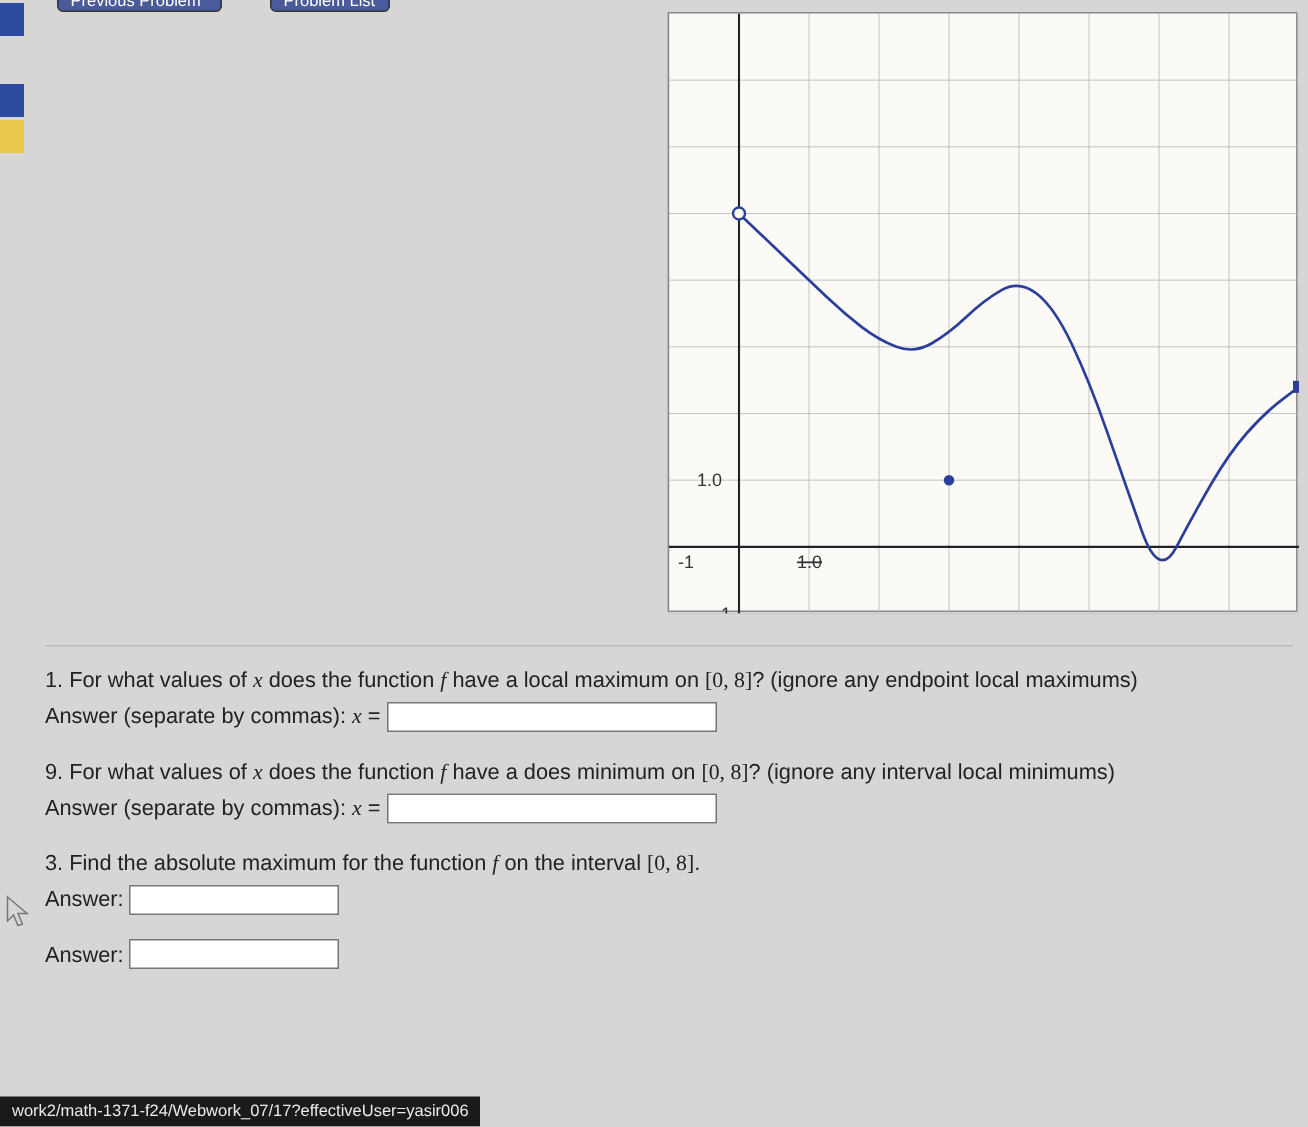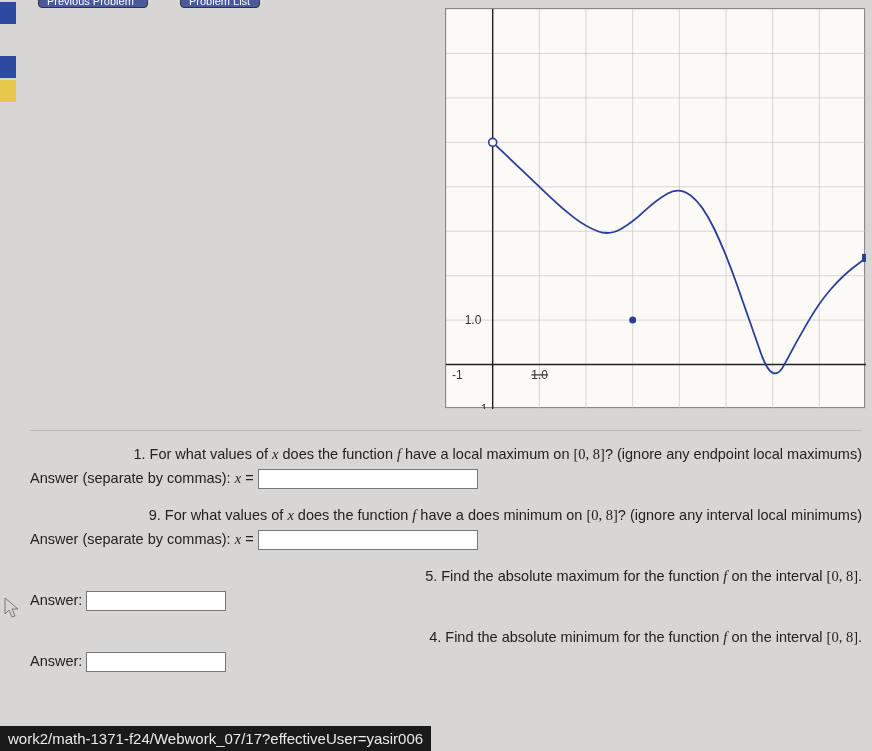--- a/index.html
+++ b/index.html
@@ -52,21 +52,21 @@
     position: absolute;
     left: 30px;
     right: 10px;
     top: 430px;
     padding-top: 12px;
     border-top: 1px solid #bbb;
     line-height: 1.55;
     font-size: 14.5px;
     color: #222;
   }
-  .q-line { margin-bottom: 2px; text-align: right; }
+  .q-line { margin-bottom: 2px; }
   .answer-line { margin-bottom: 14px; }
   .ans-input {
     border: 1px solid #777;
     background: #fff;
     height: 20px;
     width: 220px;
     font-size: 13px;
     padding: 1px 3px;
     vertical-align: baseline;
   }
@@ -75,21 +75,21 @@
   .var { font-style: italic; font-family: Georgia, serif; }
   .interval { font-family: Georgia, serif; }
 
   .status-bar {
     position: absolute;
     bottom: 0;
     left: 0;
     background: #1a1a1a;
     color: #eaeaea;
     padding: 4px 8px;
-    font-size: 15px;
+    font-size: 11px;
     font-family: Arial, sans-serif;
   }
   .cursor-icon {
     position: absolute;
     left: 2px;
     top: 596px;
     width: 20px;
     height: 24px;
     color: #888;
   }
@@ -152,27 +152,24 @@
   </div>
 
   <div class="q-line">
     <span>9. For what values of </span><span class="var">x</span><span> does the function </span><span class="fn">f</span><span> have a does minimum on </span><span class="interval">[0, 8]</span><span>? (ignore any interval local minimums)</span>
   </div>
   <div class="answer-line">
     <span>Answer (separate by commas): </span><span class="var">x</span><span> = </span><input class="ans-input" value="" style="">
   </div>
 
   <div class="q-line" style="margin-top:6px">
-    <span>5. Find the absolute maximum for the function </span><span class="fn">f</span><span> on the interval </span><span class="interval">[0, 8]</span><span>.</span>
+    <span>3. Find the absolute maximum for the function </span><span class="fn">f</span><span> on the interval </span><span class="interval">[0, 8]</span><span>.</span>
   </div>
   <div class="answer-line">
     <span>Answer: </span><input class="ans-input short" value="" style="">
   </div>
 
-  <div class="q-line">
-    <span>4. Find the absolute minimum for the function </span><span class="fn">f</span><span> on the interval </span><span class="interval">[0, 8]</span><span>.</span>
-  </div>
   <div class="answer-line">
     <span>Answer: </span><input class="ans-input short" value="" style="">
   </div>
 </div>
 
 <div class="status-bar">work2/math-1371-f24/Webwork_07/17?effectiveUser=yasir006</div>
 
 </body></html>

